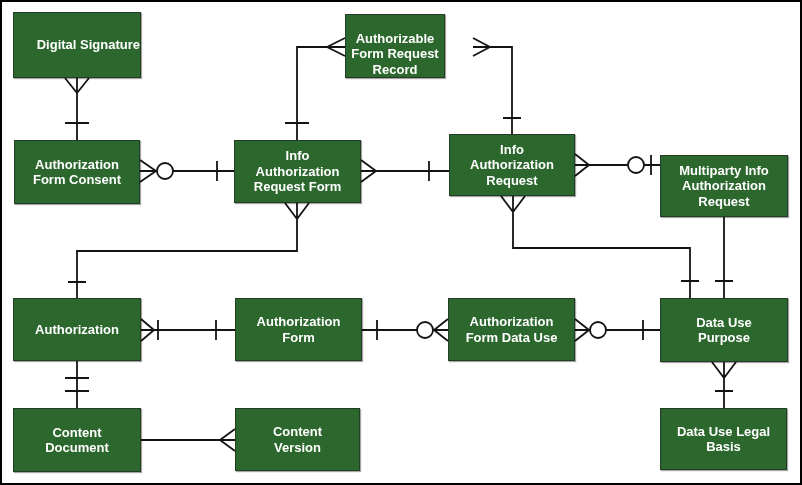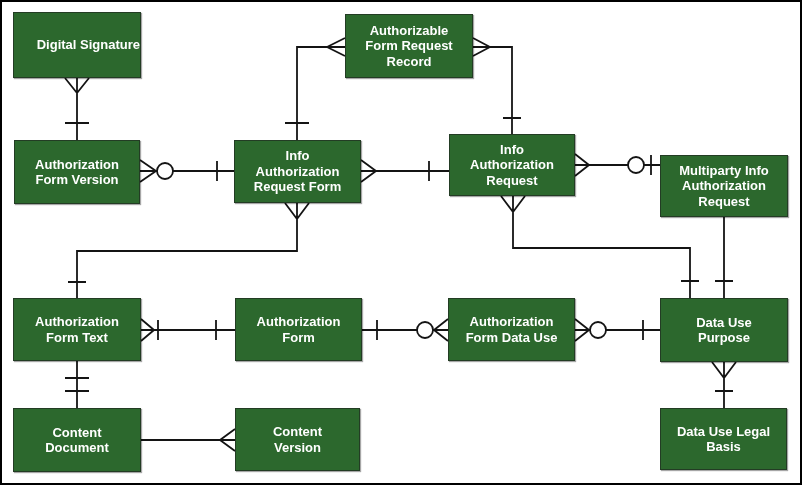--- a/index.html
+++ b/index.html
@@ -131,31 +131,31 @@
       <path class="rel" d="M724 362 V408 M712 362 L724 378 M736 362 L724 378 M715 391 H733"></path>
     </g>
   </svg>
 
   <div class="entities" id="entities">
       <div class="entity" style="left: 13px; top: 12px; width: 128px; height: 66px; text-align: right;">
         <div class="entity-label">
           <div>Digital Signature</div>
         </div>
       </div>
-      <div class="entity" style="left: 345px; top: 14px; width: 128px; height: 64px;">
+      <div class="entity" style="left: 345px; top: 14px; width: 100px; height: 64px; align-items: flex-end;">
         <div class="entity-label">
           <div>Authorizable</div>
           <div>Form Request</div>
           <div>Record</div>
         </div>
       </div>
       <div class="entity" style="left: 14px; top: 140px; width: 126px; height: 64px;">
         <div class="entity-label">
           <div>Authorization</div>
-          <div>Form Version</div>
+          <div>Form Consent</div>
         </div>
       </div>
       <div class="entity" style="left: 234px; top: 140px; width: 127px; height: 63px;">
         <div class="entity-label">
           <div>Info</div>
           <div>Authorization</div>
           <div>Request Form</div>
         </div>
       </div>
       <div class="entity" style="left: 449px; top: 134px; width: 126px; height: 62px;">
@@ -168,21 +168,20 @@
       <div class="entity" style="left: 660px; top: 132px; width: 128px; height: 62px; margin-top: 23px;">
         <div class="entity-label">
           <div>Multiparty Info</div>
           <div>Authorization</div>
           <div>Request</div>
         </div>
       </div>
       <div class="entity" style="left: 13px; top: 298px; width: 128px; height: 63px;">
         <div class="entity-label">
           <div>Authorization</div>
-          <div>Form Text</div>
         </div>
       </div>
       <div class="entity" style="left: 235px; top: 298px; width: 127px; height: 63px;">
         <div class="entity-label">
           <div>Authorization</div>
           <div>Form</div>
         </div>
       </div>
       <div class="entity" style="left: 448px; top: 298px; width: 127px; height: 63px;">
         <div class="entity-label">

